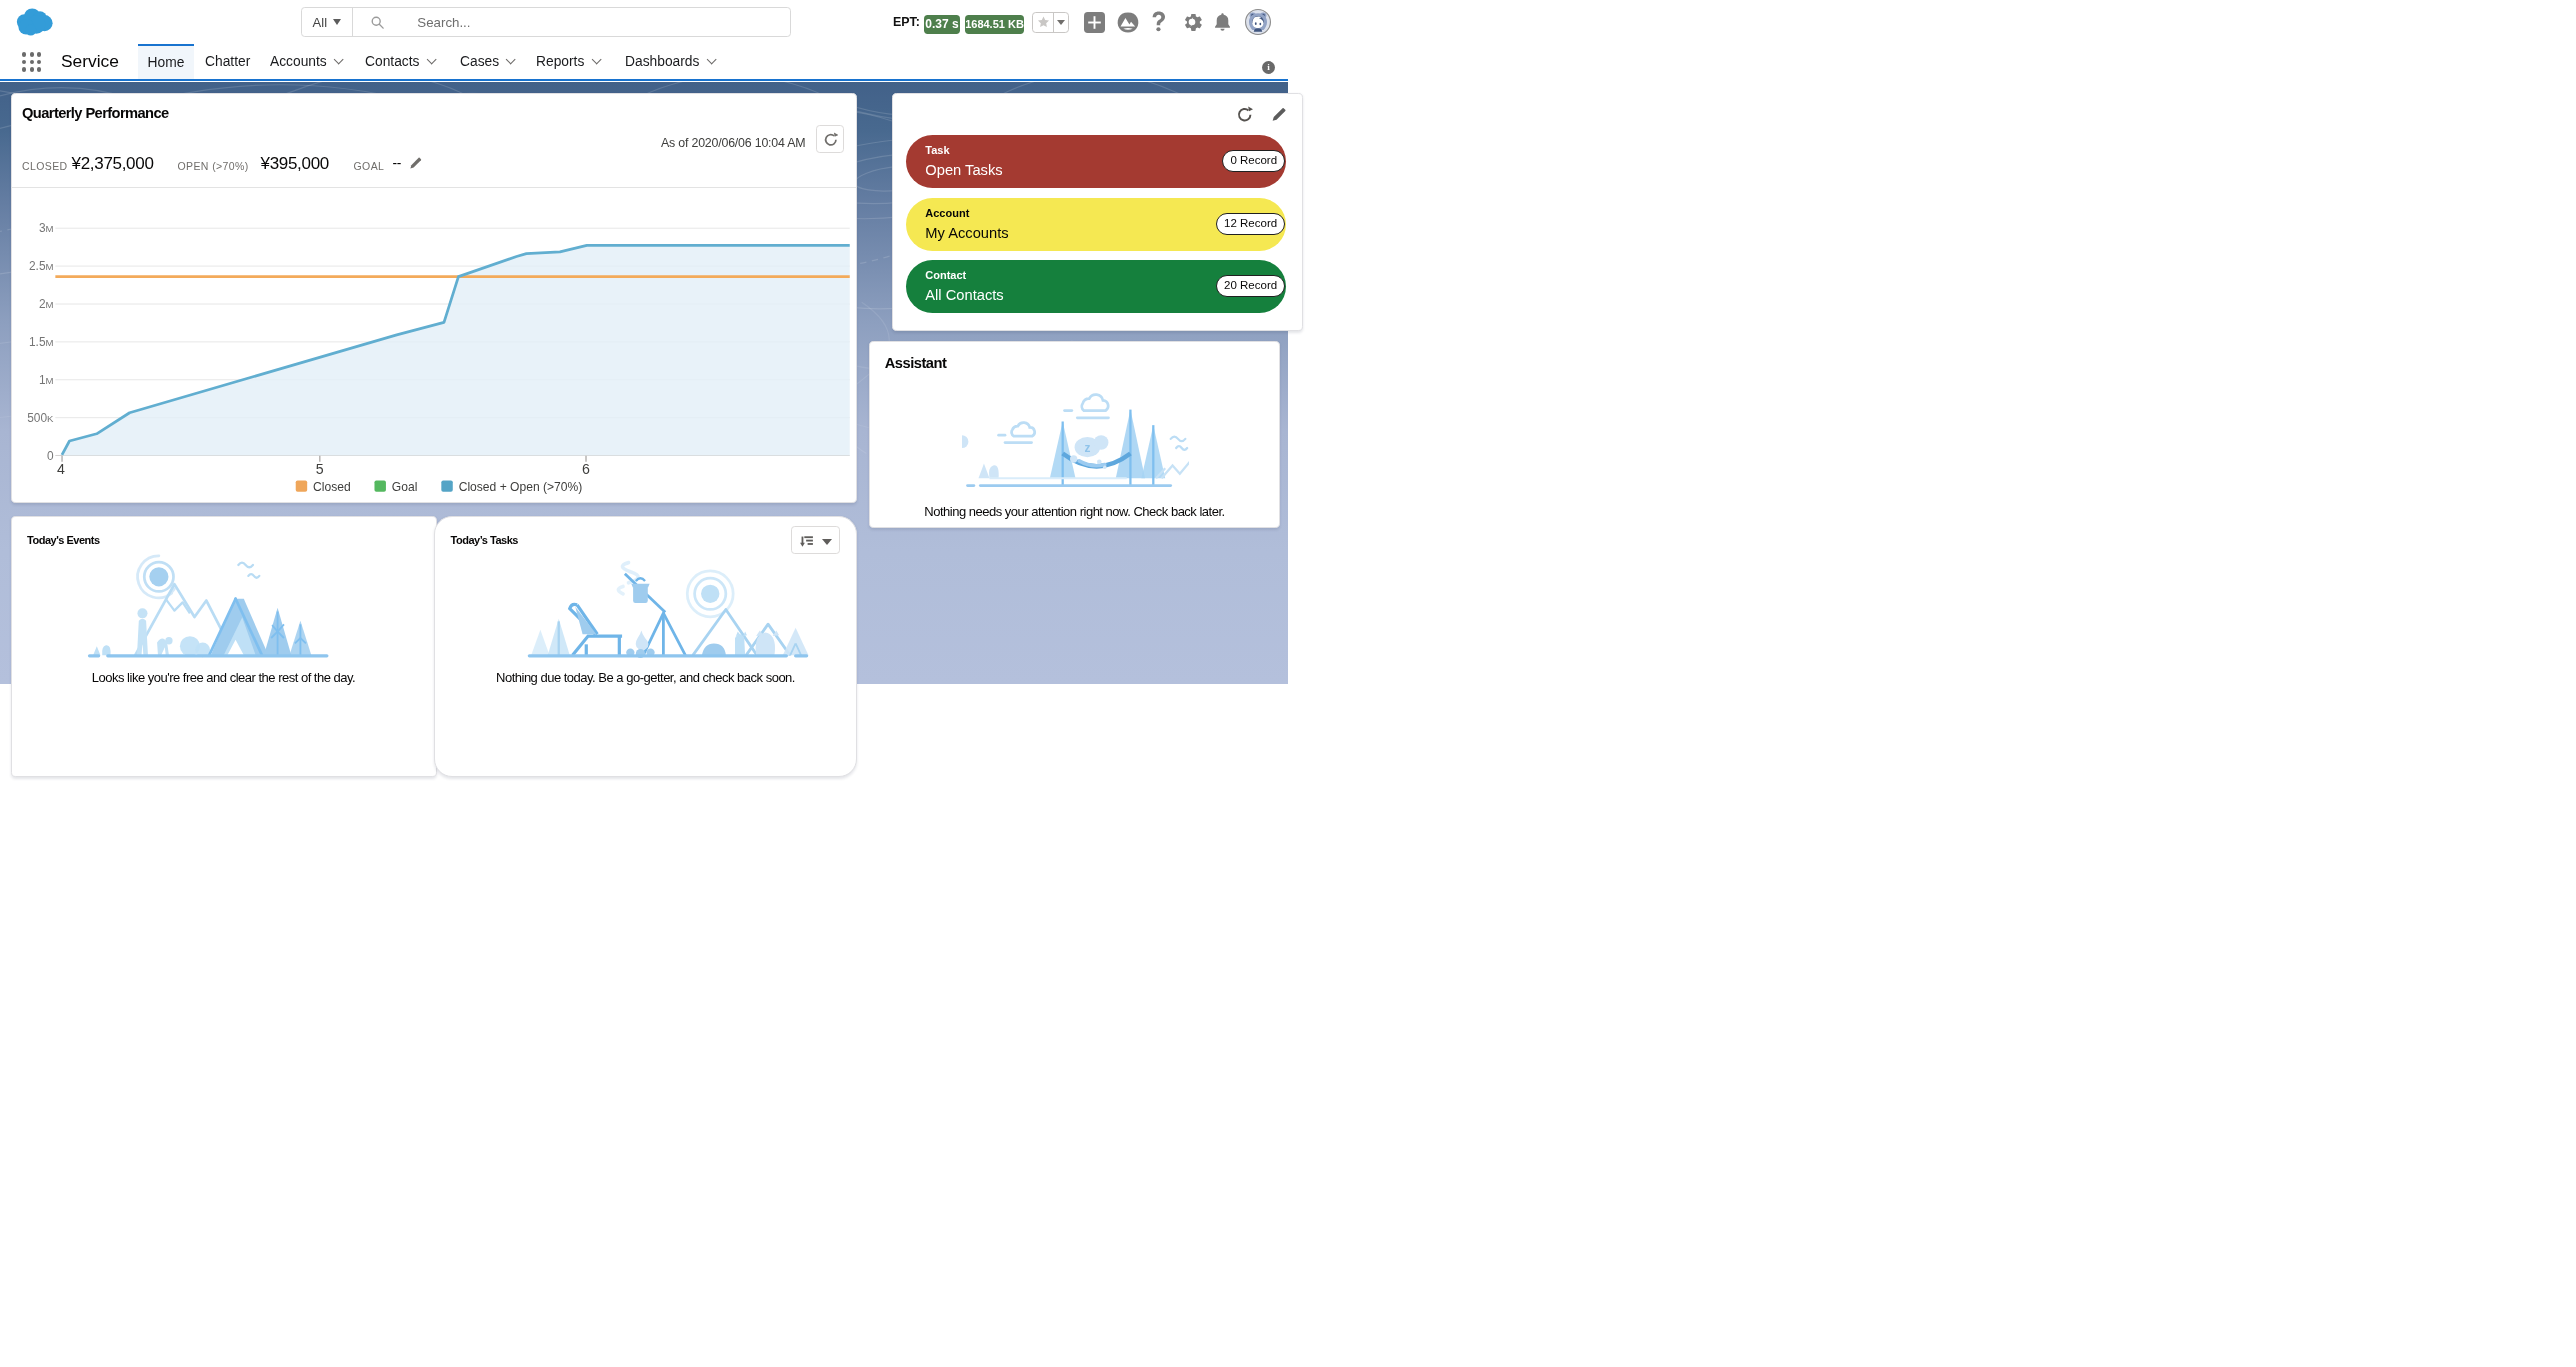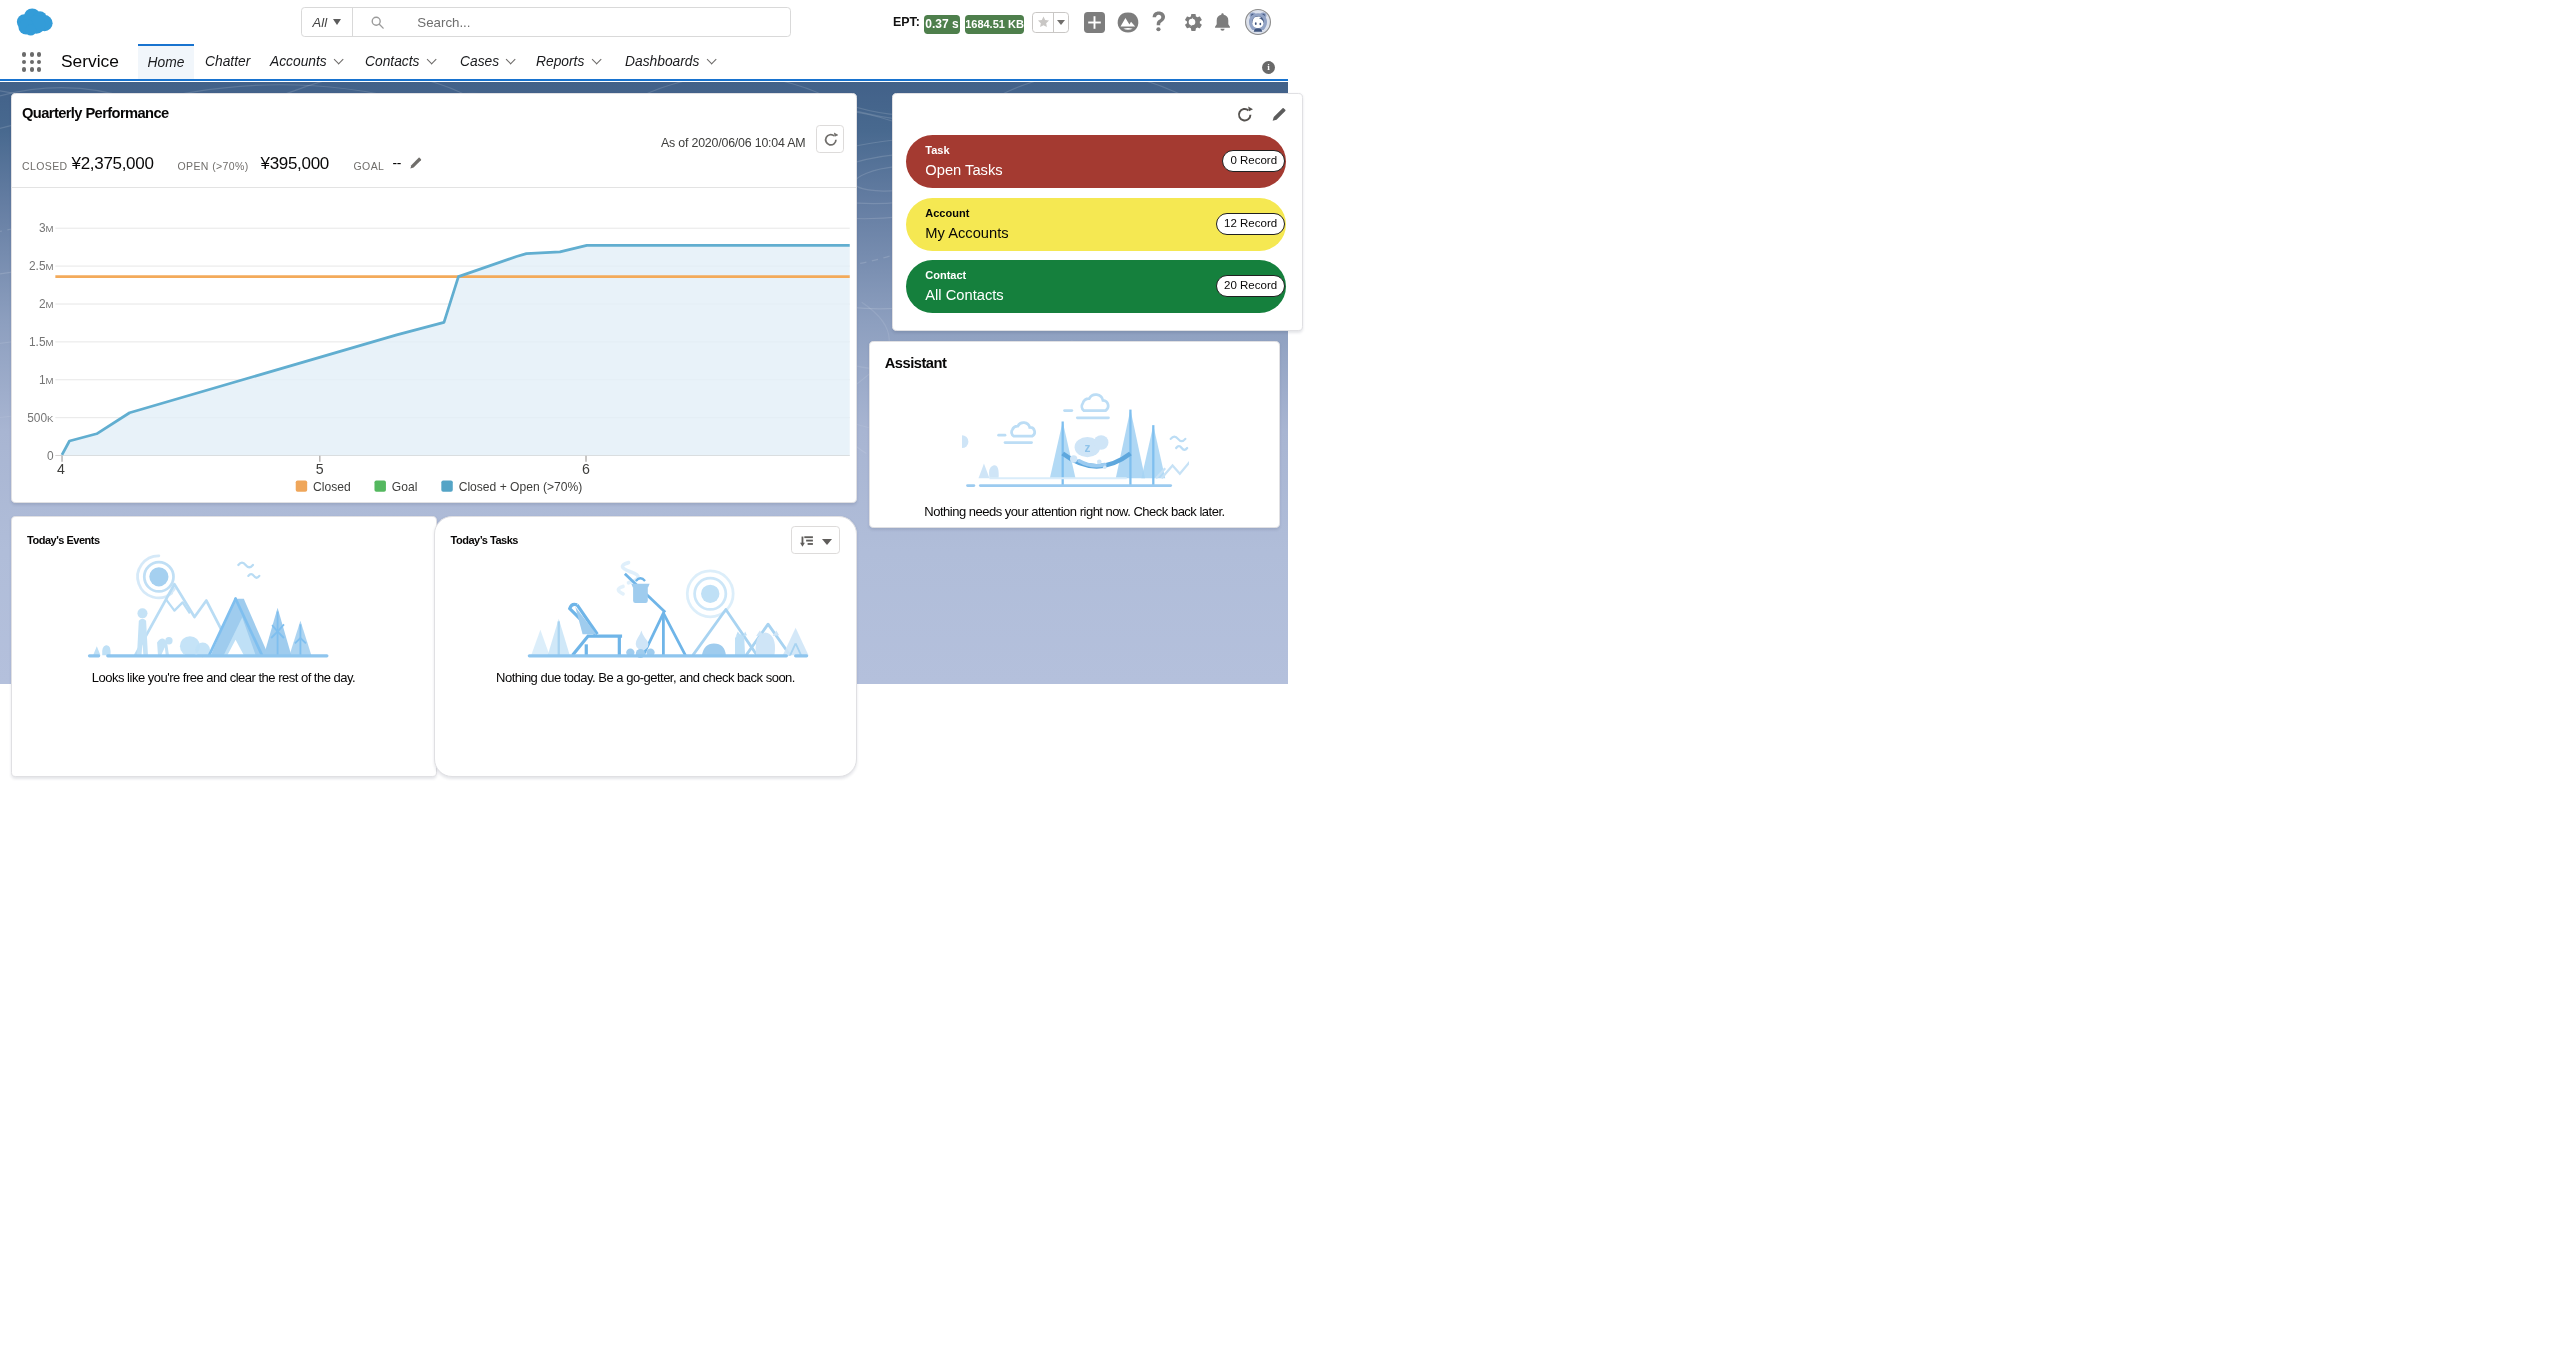--- a/index.html
+++ b/index.html
@@ -2,38 +2,38 @@
 <html style="font-size:14.7px"><head>
 <meta charset="utf-8">
 <style>
   * { margin:0; padding:0; box-sizing:border-box; }
   html,body { width:1288px; height:684px; overflow:hidden; font-family:"Liberation Sans", sans-serif; background:#fff; }
   .abs { position:absolute; }
 
   
   #ghead { position:absolute; left:0; top:0; width:1288px; height:44px; background:#fff; z-index:5; }
   #searchbox { position:absolute; left:301px; top:7.3px; width:490px; height:30px; border:0.9px solid #d9d9d9; border-radius:3.7px; background:#fff; display:flex; align-items:center; }
-  #searchbox .allseg { width:51px; height:100%; display:flex; align-items:center; justify-content:center; gap:6.4px; border-right:0.9px solid #d9d9d9; color:#444; font-size:13px;font-style:italic; }
+  #searchbox .allseg { width:51px; height:100%; display:flex; align-items:center; justify-content:center; gap:6.4px; border-right:0.9px solid #d9d9d9; color:#444; font-size:13px; }
   #searchbox .tri { width:0; height:0; border-left:4.9px solid transparent; border-right:4.9px solid transparent; border-top:6.9px solid #5c5c5c; }
   #searchbox .ph { color:#6e6e6e; font-size:13.3px; margin-left:33px; }
   .ept { position:absolute; top:14.7px; font-weight:bold; font-size:12.4px; color:#111; }
   .gbadge { position:absolute; top:15px; height:19px; background:#4e7f4c; border-radius:3.7px; color:#ffffff; font-weight:bold; font-size:12px; line-height:19px; text-align:center; }
   #starbtn { position:absolute; left:1032px; top:11.5px; width:37px; height:21px; border:0.9px solid #c9c7c5; border-radius:3.7px; display:flex; }
   #starbtn .s1 { width:21px; border-right:0.9px solid #c9c7c5; display:flex; align-items:center; justify-content:center; }
   #starbtn .s2 { flex:1; display:flex; align-items:center; justify-content:center; }
   #starbtn .tri { width:0; height:0; border-left:4.1px solid transparent; border-right:4.1px solid transparent; border-top:5px solid #706e6b; }
 
   .hicon { position:absolute; top:11.5px; }
 
   
   #navbar { position:absolute; left:0; top:44px; width:1288px; height:37px; background:#fff; border-bottom:2.8px solid #1873cf; z-index:4; }
   #waffle { position:absolute; left:22px; top:8.3px; width:19px; height:19px; }
   #waffle i { position:absolute; width:4.4px; height:4.4px; border-radius:50%; background:#6b6b6b; }
   #svcname { position:absolute; left:61px; top:7.3px; font-size:17.4px; color:#080707; }
-  .tab { position:absolute; top:0; height:35px; font-size:13.8px; color:#1a1b1e; display:flex; align-items:center; gap:8.3px;font-style:italic; }
+  .tab { position:absolute; top:0; height:35px; font-size:13.8px; color:#1a1b1e; display:flex; align-items:center; gap:8.3px; }
   .tab .chev { width:7.3px; height:7.3px; border-right:1.6px solid #6b6967; border-bottom:1.6px solid #6b6967; transform:rotate(45deg); margin-top:-4.6px; }
   #tabhome { left:138px; width:56px; justify-content:center; background:#f1f6fb; border-top:2.8px solid #1873cf; height:35px; }
   #infoi { position:absolute; left:1262px; top:61px; z-index:9; width:13px; height:13px; border-radius:50%; background:#696969; color:#fff; font-size:9.2px; font-weight:bold; text-align:center; line-height:13px; font-family:"Liberation Serif",serif; }
 
   
   #main { position:absolute; left:0; top:82px; width:1288px; height:602px; background:linear-gradient(180deg,#426189 0%, #48698f 8%, #647da2 20%, #8d9fbf 40%, #a8b5d2 58%, #b0bdd9 78%, #b4c0dc 100%); }
   .card { position:absolute; background:#fff; border-radius:4.6px; border:0.9px solid #e0e0e3; box-shadow:0 1.8px 2.8px rgba(30,40,70,.12); }
 
   
   #qp { left:10.5px; top:10.5px; width:846px; height:410px; }

